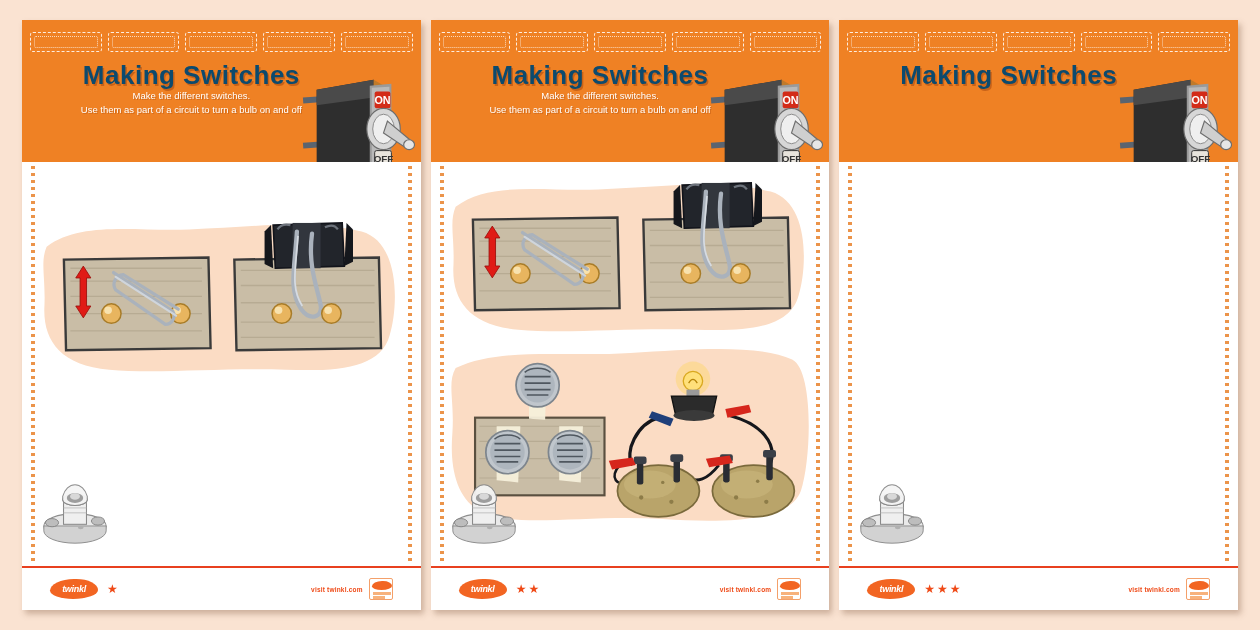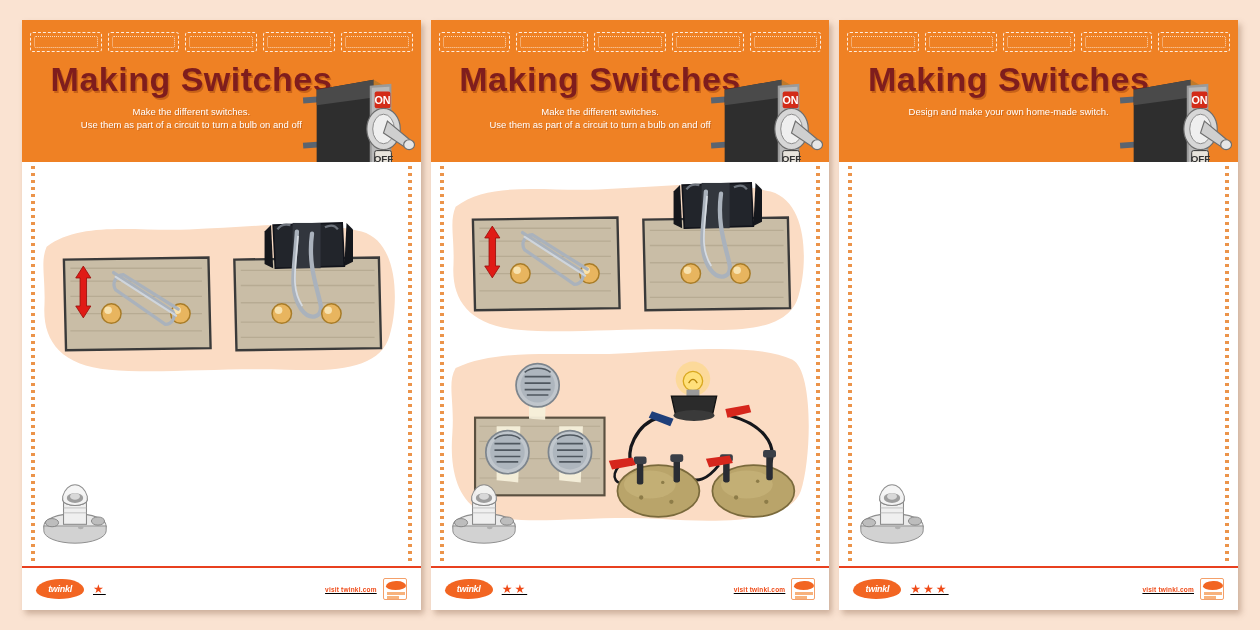--- a/index.html
+++ b/index.html
@@ -52,33 +52,32 @@
     border:1px dotted rgba(255,255,255,0.7);
     border-radius:2px;
   }
   .header-text {
     position:absolute;
     top:42px; left:0; right:0;
     text-align:center;
     padding:0 70px 0 10px;
   }
   .title {
-    color:#7f1d1d;
-    font-size:34px;
+    color:#0c4a6e;
+    font-size:26px;
     font-weight:bold;
     letter-spacing:0.5px;
     text-shadow:1.5px 1.5px 0 rgba(150,60,10,0.45);
     line-height:1.05;
     white-space:nowrap;
   }
   .subtitle {
     color:#ffffff;
     font-size:9.5px;
     line-height:1.45;
-    margin-top:7px;
     text-shadow:1px 1px 0 rgba(150,60,10,0.35);
   }
 
   
   .toggle-switch {
     position:absolute;
     right:6px; top:48px;
     width:118px; height:118px;
   }
 
@@ -107,22 +106,21 @@
 
   
   .footer {
     position:relative;
     flex:0 0 auto;
     height:44px;
     border-top:2px solid #e8401f;
     background:#fff;
     display:flex;
     align-items:center;
-    padding:0 14px;
-    text-decoration:underline;
+    padding:0 28px;
   }
   .twinkl-logo {
     width:48px; height:20px;
     position:relative;
     flex:0 0 auto;
   }
   .twinkl-logo .blobshape {
     position:absolute; inset:0;
     background:#f26522;
     border-radius:50% 45% 52% 48% / 58% 55% 45% 42%;
@@ -515,21 +513,20 @@
         <div class="deco-tag"></div>
         <div class="deco-tag"></div>
         <div class="deco-tag"></div>
         <div class="deco-tag"></div>
         <div class="deco-tag"></div>
       </div>
 
       <div class="header-text">
         <div class="title">Making Switches</div>
         <div class="subtitle">
-          <div>Design and make your own home-made switch.</div>
         </div>
       </div>
 
       <svg class="toggle-switch" viewBox="0 0 120 120">
         <g>
           <rect x="6" y="30" width="26" height="6" fill="#5a6470" transform="rotate(-4 6 30)"></rect>
           <rect x="6" y="76" width="26" height="6" fill="#5a6470" transform="rotate(-4 6 76)"></rect>
           <path d="M20 22 L78 12 L78 104 L20 96 Z" fill="#2e2e2e"></path>
           <path d="M20 22 L78 12 L78 30 L20 38 Z" fill="#4a4a4a"></path>
           <path d="M78 12 L92 20 L92 100 L78 104 Z" fill="#c07a2a"></path>

